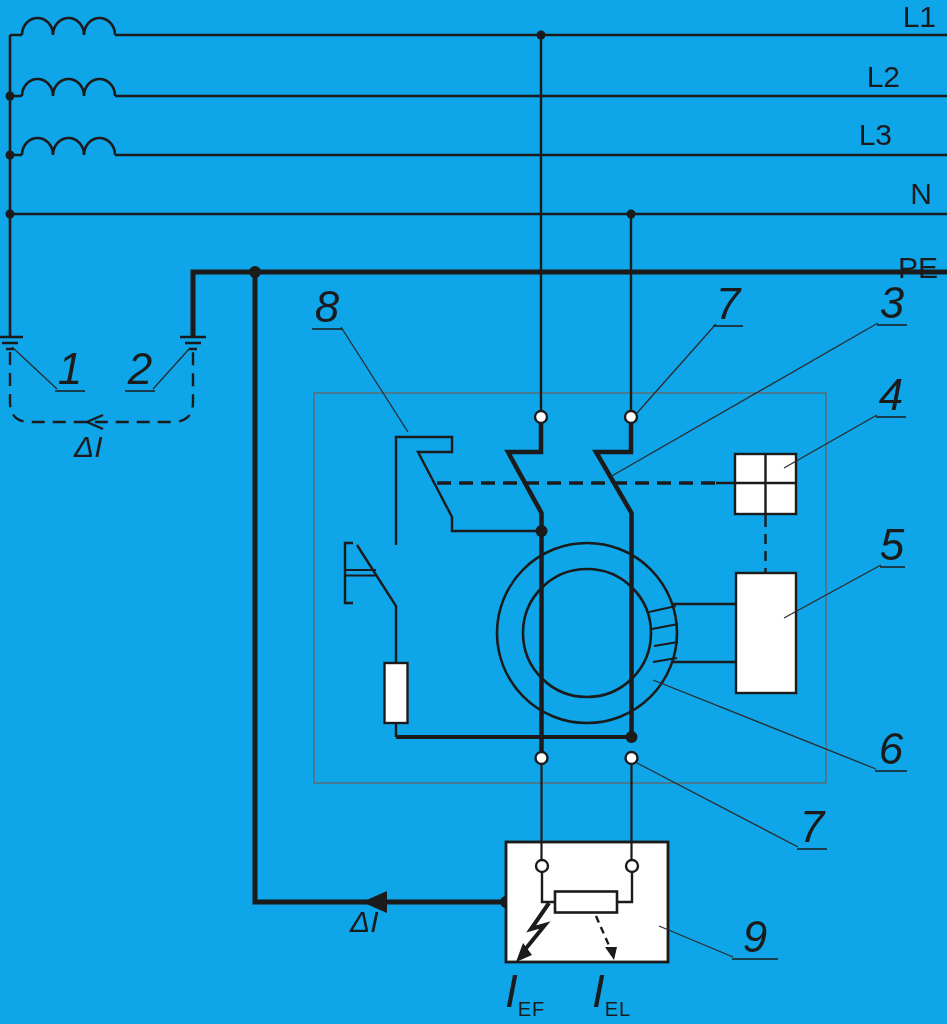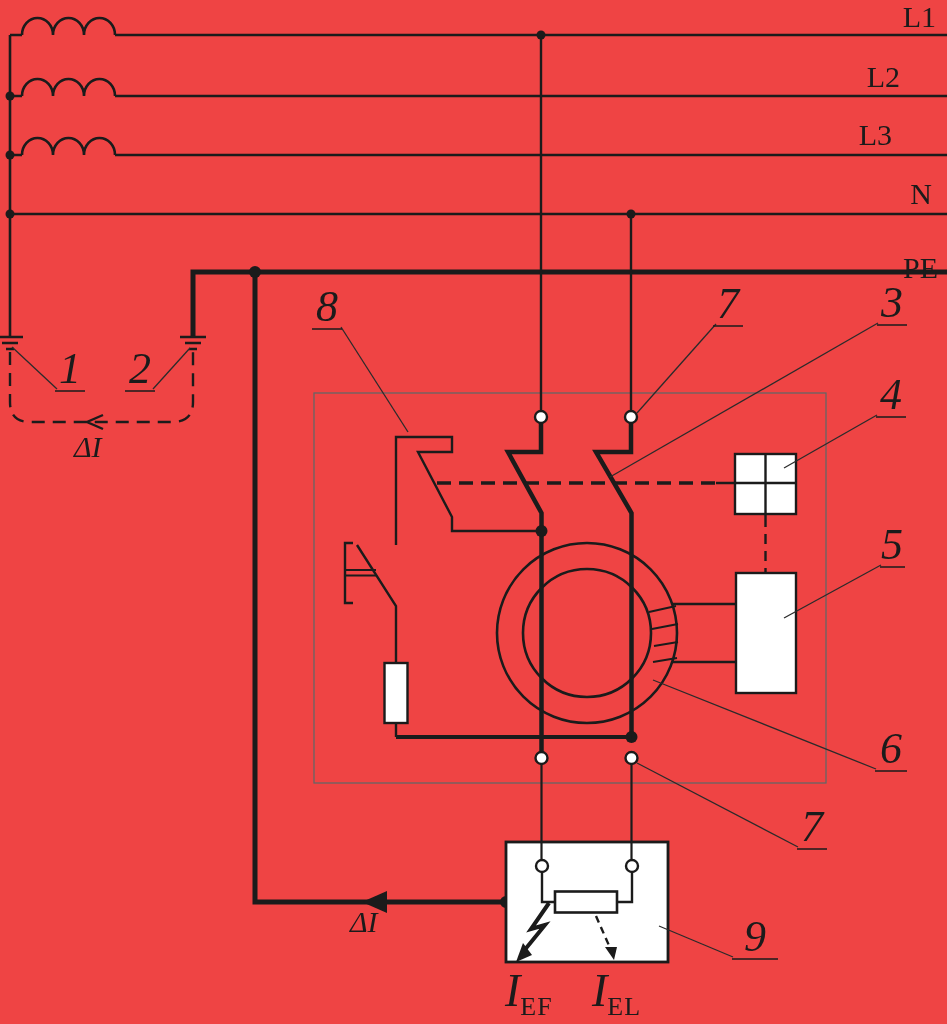--- a/index.html
+++ b/index.html
@@ -1,25 +1,25 @@
 <!DOCTYPE html>
 <html><head>
 <meta charset="utf-8">
 <style>
   html,body{margin:0;padding:0;background:#ffffff;}
-  #stage{position:relative;width:947px;height:1024px;background:#ef4444;overflow:hidden;
-         font-family:Liberation Serif, serif;color:#1b1b1b;}
+  #stage{position:relative;width:947px;height:1024px;background:#0ea5e9;overflow:hidden;
+         font-family:Liberation Sans, sans-serif;color:#1b1b1b;}
   #stage svg{position:absolute;left:0;top:0;}
   .lbl{position:absolute;line-height:1;white-space:nowrap;}
   .bus-label{font-size:30px;width:60px;text-align:right;}
   .callout{font-size:44px;font-style:italic;transform:translateX(-50%);}
   .deltai{font-size:30px;font-style:italic;}
   .cur{position:absolute;line-height:1;white-space:nowrap;}
   .cur .base{font-size:46px;font-style:italic;}
-  .cur .sub{font-size:26px;vertical-align:-9px;letter-spacing:1px;}
+  .cur .sub{font-size:20px;vertical-align:-9px;letter-spacing:1px;}
 </style>
 </head>
 <body>
 
 <div id="stage">
 
 <svg width="947" height="1024" viewBox="0 0 947 1024">
   <g stroke="#1b1b1b" fill="none" stroke-width="2.6">
 
     <g>

